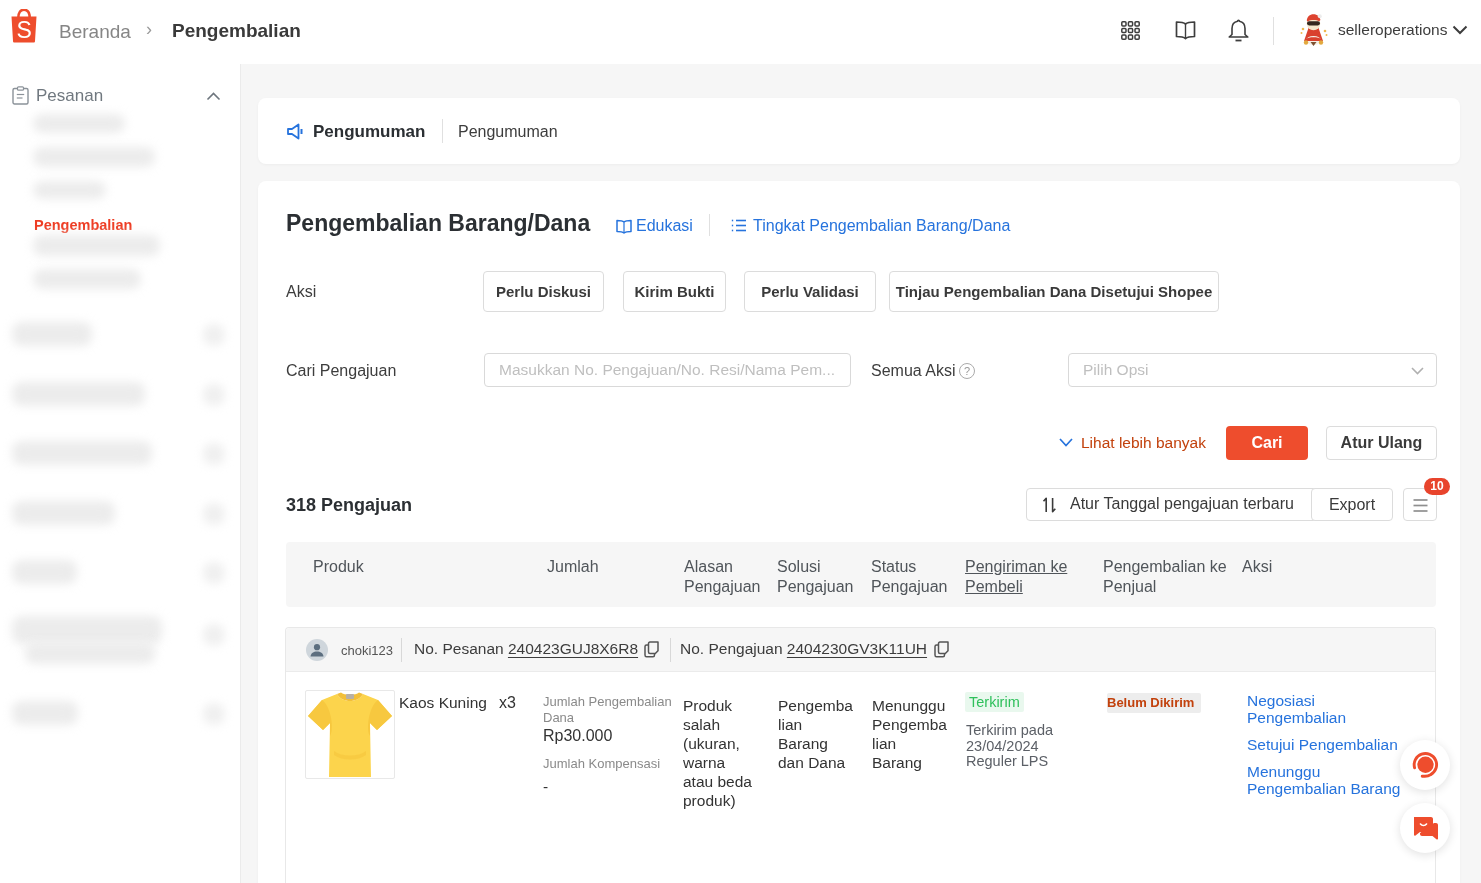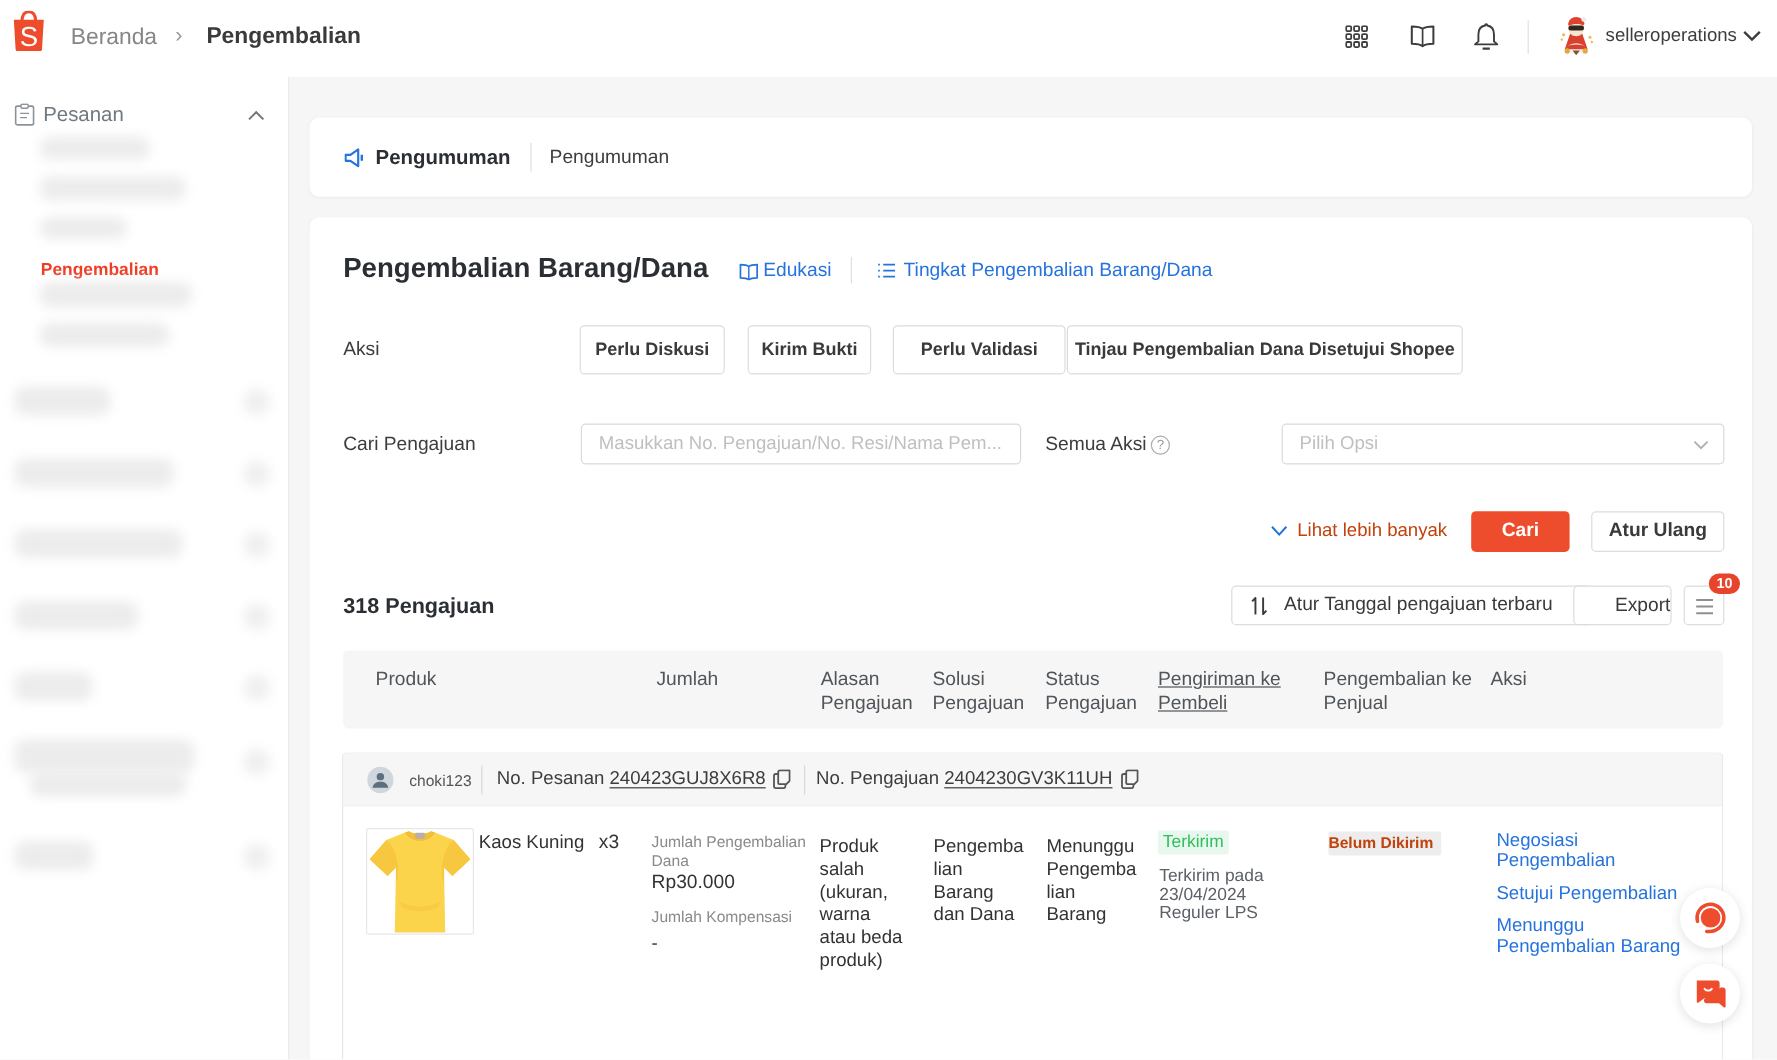--- a/index.html
+++ b/index.html
@@ -31,37 +31,37 @@
 #h1 { position:absolute; left:286px; top:210px; font-size:23px; font-weight:700; color:#2b2f33; }
 .bluelink { color:#2673dd; font-size:16px; }
 #edukasi { position:absolute; left:636px; top:217px; }
 #hdiv2 { position:absolute; left:709px; top:214px; width:1px; height:22px; background:#e0e0e0; }
 #tingkat { position:absolute; left:753px; top:217px; }
 
 #lbl-aksi { position:absolute; left:286px; top:283px; font-size:16px; color:#3d3d3d; }
 .fbtn { position:absolute; top:271px; height:41px; background:#fff; border:1px solid #dcdcdc; border-radius:4px; font-size:15px; font-weight:700; color:#3a3a3a; text-align:center; line-height:39px; white-space:nowrap; }
 #fb1 { left:483px; width:121px; }
 #fb2 { left:623px; width:103px; }
-#fb3 { left:744px; width:144px; }
+#fb3 { left:744px; width:132px; }
 #fb4 { left:889px; width:330px; }
 
 #lbl-cari { position:absolute; left:286px; top:362px; font-size:16px; color:#3d3d3d; }
 #inp-cari { position:absolute; left:484px; top:353px; width:367px; height:34px; border:1px solid #d9d9d9; border-radius:4px; background:#fff; font-size:15.5px; color:#bfbfbf; line-height:32px; padding-left:14px; white-space:nowrap; overflow:hidden; }
 #lbl-semua { position:absolute; left:871px; top:362px; font-size:16px; color:#3d3d3d; }
 #qmark { position:absolute; left:959px; top:363px; width:16px; height:16px; border:1px solid #ababab; border-radius:50%; color:#999; font-size:11px; text-align:center; line-height:15px; }
 #sel-opsi { position:absolute; left:1068px; top:353px; width:369px; height:34px; border:1px solid #d9d9d9; border-radius:4px; background:#fff; font-size:15.5px; color:#bfbfbf; line-height:32px; padding-left:14px; }
 
 #lihat { position:absolute; left:1081px; top:434px; font-size:15.5px; color:#c2410c; }
 #btn-cari { position:absolute; left:1226px; top:426px; width:82px; height:34px; background:#ee4d2d; border-radius:4px; color:#fff; font-size:16px; font-weight:700; text-align:center; line-height:34px; }
 #btn-atur { position:absolute; left:1326px; top:426px; width:111px; height:34px; background:#fff; border:1px solid #dcdcdc; border-radius:4px; color:#3a3a3a; font-size:16px; font-weight:700; text-align:center; line-height:32px; }
 
 #count { position:absolute; left:286px; top:495px; font-size:18px; font-weight:700; color:#2b2f33; }
 #btn-sort { position:absolute; left:1026px; top:488px; width:301px; height:33px; background:#fff; border:1px solid #dcdcdc; border-radius:4px; }
 #btn-sort span { position:absolute; left:43px; top:6px; font-size:16px; color:#3a3a3a; }
-#btn-export { position:absolute; left:1311px; top:488px; width:82px; height:33px; background:#fff; border:1px solid #dcdcdc; border-radius:4px; font-size:16px; color:#3a3a3a; text-align:right; line-height:31px; }
+#btn-export { position:absolute; left:1311px; top:488px; width:82px; height:33px; background:#fff; border:1px solid #dcdcdc; border-radius:4px; font-size:16px; color:#3a3a3a; text-align:center; line-height:31px; }
 #btn-ham { position:absolute; left:1403px; top:488px; width:34px; height:33px; background:#fff; border:1px solid #dcdcdc; border-radius:4px; }
 #badge10 { position:absolute; left:1424px; top:478px; width:26px; height:17px; background:#e8442c; border-radius:9px; color:#fff; font-size:12px; font-weight:700; text-align:center; line-height:17px; z-index:3; }
 
 
 #thead { position:absolute; left:286px; top:542px; width:1150px; height:65px; background:#f6f6f6; border-radius:4px; font-size:16px; color:#50555a; }
 #thead div { position:absolute; top:15px; line-height:20px; }
 #row { position:absolute; left:285px; top:627px; width:1151px; height:256px; border:1px solid #e8e8e8; border-bottom:none; border-radius:4px 4px 0 0; background:#fff; }
 #rowhead { position:absolute; left:0; top:0; width:100%; height:44px; background:#f6f6f6; border-bottom:1px solid #ebebeb; border-radius:4px 4px 0 0; }
 .rh-div { position:absolute; top:10px; width:1px; height:24px; background:#d8d8d8; }
 #buyer { position:absolute; left:55px; top:15px; font-size:13px; color:#555; }

